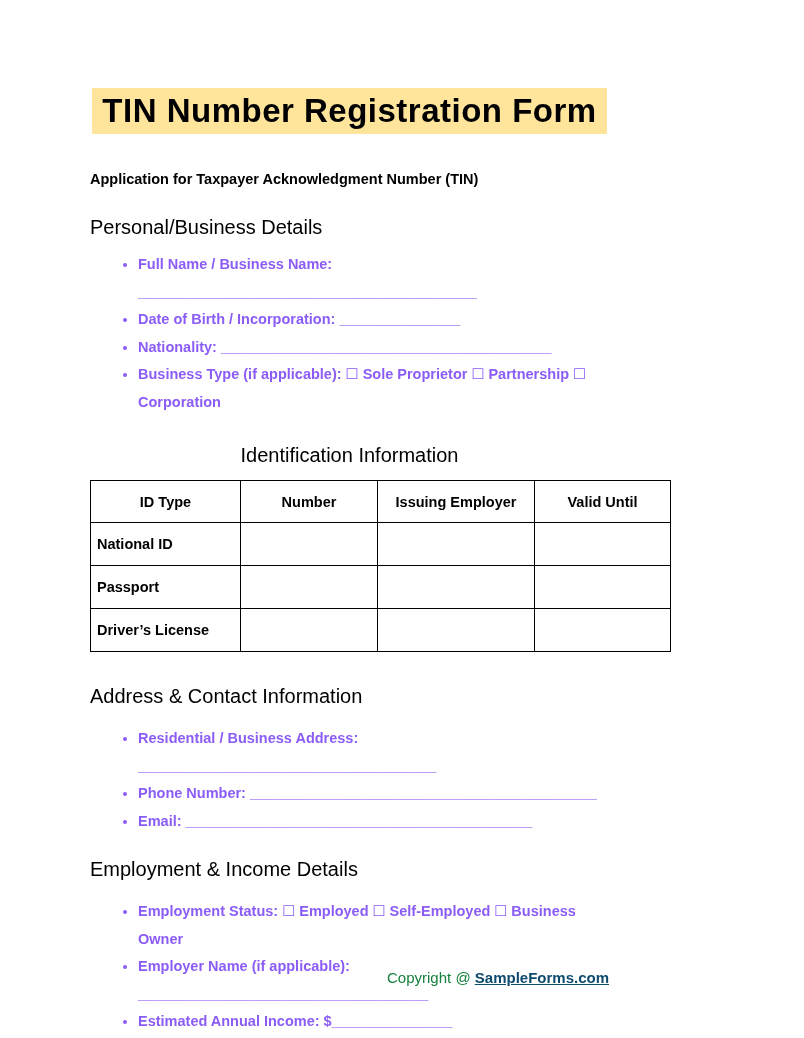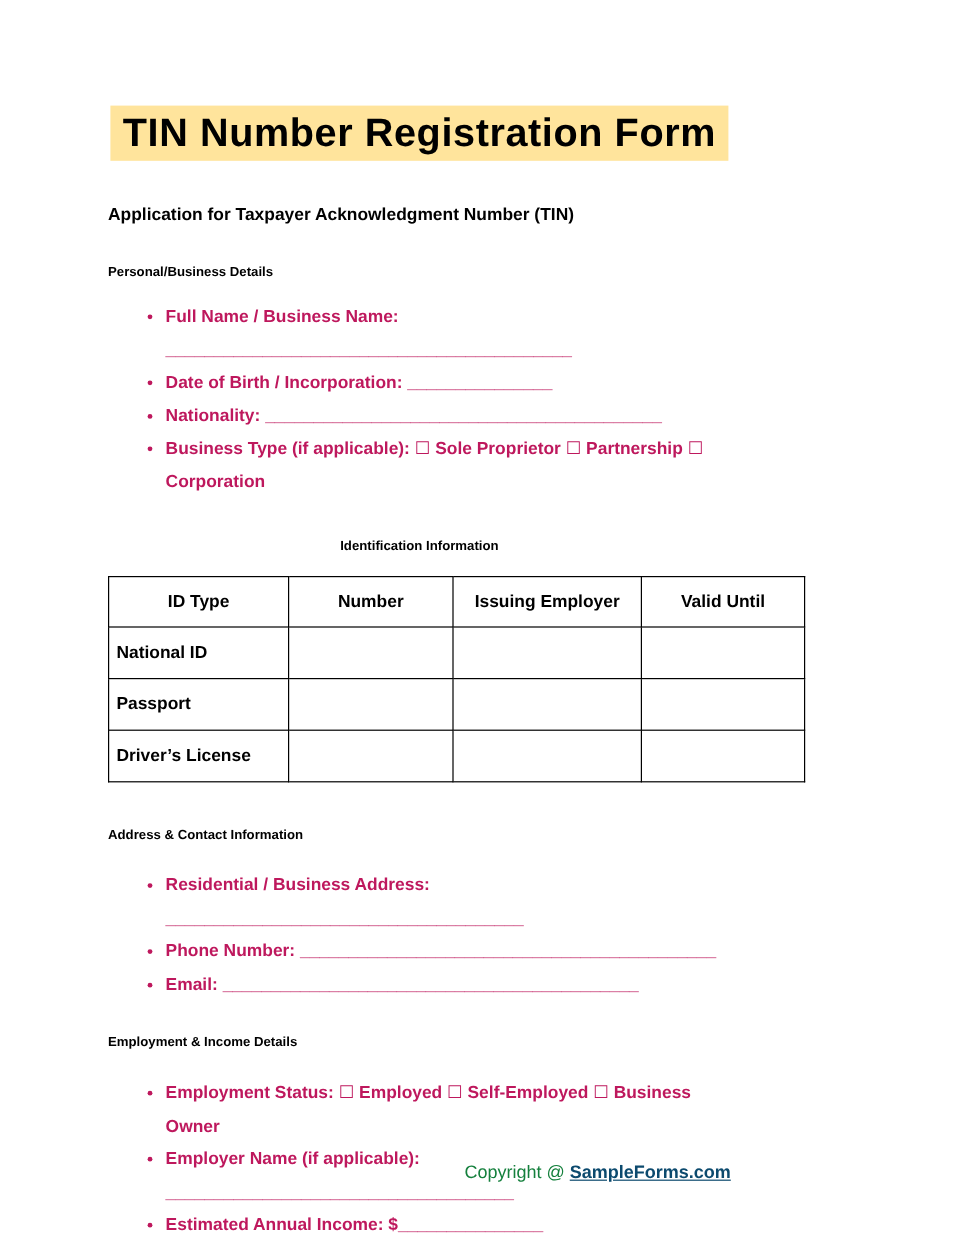--- a/index.html
+++ b/index.html
@@ -30,42 +30,42 @@
 
   .intro-heading {
     margin: 37px 0 0 0;
     font-size: 14.5px;
     font-weight: bold;
     line-height: 17px;
   }
 
   .section-heading {
     margin: 0;
-    font-size: 11px;
-    font-weight: bold;
+    font-size: 20px;
+    font-weight: normal;
     line-height: 17px;
   }
   .mt-personal    { margin-top: 31px; }
   .mt-id          { margin-top: 31px; text-align: center; }
   .mt-address     { margin-top: 36px; }
   .mt-employment  { margin-top: 26px; }
   .mt-declaration { margin-top: 26px; }
 
   ul.form-list {
     list-style: disc;
     margin: 15px 0 0 0;
     padding: 0 0 0 48px;
     max-width: 590px;
   }
   ul.form-list.loose { margin-top: 20px; }
   ul.form-list li {
     font-size: 14.5px;
     font-weight: bold;
     line-height: 27.5px;
-    color: #be185d;
+    color: #8b5cf6;
   }
 
   table.id-table {
     border-collapse: collapse;
     margin-top: 16px;
     table-layout: fixed;
     width: 580px;
   }
   table.id-table th,
   table.id-table td {

